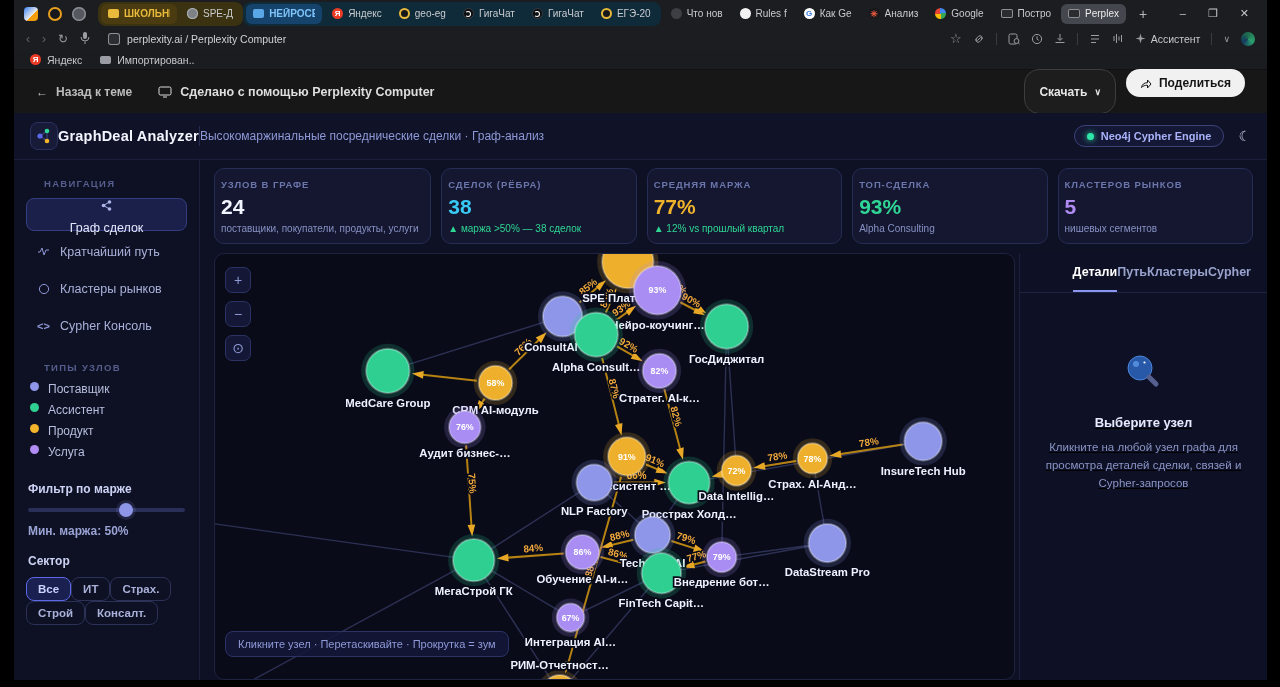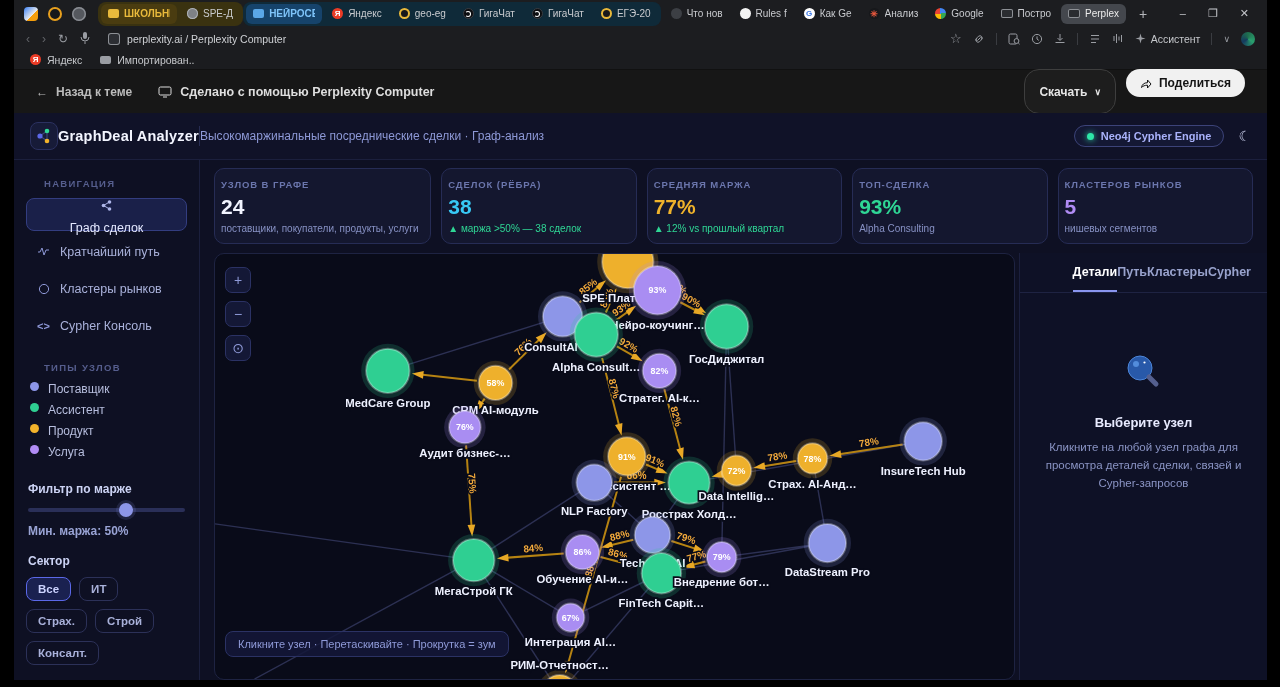--- a/index.html
+++ b/index.html
@@ -79,21 +79,21 @@
   .sec-label { color:#565e8e; font-size:9.5px; font-weight:bold; letter-spacing:1.3px; margin:6px 0 9px 18px; }
   .nav-item { display:flex; align-items:center; gap:9px; height:33px; padding:0 9px; border-radius:8px; color:#a9b1da; font-size:12.5px; margin-bottom:4px; border:1px solid transparent; }
   .nav-item.active { background:#1a2049; border-color:#333d80; color:#e4e8ff;flex-direction:column; }
   .nav-ico { width:15px; display:flex; justify-content:center; color:#8f99d8; font-size:11px; font-weight:bold; }
   .type-row { display:flex; align-items:flex-start; gap:9px; height:21px; color:#b7bede; font-size:12px; padding-left:4px; }
   .tdot { width:9px; height:9px; border-radius:50%; }
   .flt-label { color:#ccd3f4; font-size:12px; font-weight:bold; margin:16px 0 12px 2px; }
   .slider { position:relative; height:4px; background:#2a2f58; border-radius:2px; margin:0 2px 12px; }
   .slider .handle { position:absolute; top:-5px; left:58%; width:14px; height:14px; border-radius:50%; background:#8d96e8; box-shadow:0 0 0 3px rgba(141,150,232,.15); }
   .min-marzha { color:#99a3d4; font-size:12px; font-weight:bold; margin-left:2px; }
-  .chips { display:flex; flex-wrap:wrap; gap:8px; margin-top:8px; }
+  .chips { display:flex; flex-wrap:wrap; margin-top:8px; }
   .chip { padding:5px 11px; border:1px solid #2c3158; border-radius:8px; color:#a9b1da; font-size:11.5px; font-weight:bold; }
   .chip.active { border-color:#5b68e8; background:#1a2150; color:#ccd3ff; }
 
   
   .main { flex:1; display:flex; flex-direction:column; min-width:0; }
   .stats { display:flex; gap:10px; padding:8px 14px 9px; }
   .stat-card { flex:1; background:#14172f; border:1px solid #262c55; border-radius:10px; padding:10px 6px 9px; }
   .stat-card:first-child { flex:1.12; }
   .stat-title { color:#6b76ad; font-size:9.5px; font-weight:bold; letter-spacing:.9px; }
   .stat-value { font-size:21px; font-weight:bold; margin:5px 0 4px; color:#f2f4ff; }
@@ -105,21 +105,21 @@
   .canvas svg.graph { position:absolute; inset:0; width:100%; height:100%; }
   .zoomctl { position:absolute; left:10px; top:13px; display:flex; flex-direction:column; gap:8px; z-index:3; }
   .zbtn { width:26px; height:26px; background:#141836; border:1px solid #2b3264; border-radius:7px; color:#8f9ad8; font-size:14px; display:flex; align-items:center; justify-content:center; }
   .hint { position:absolute; left:10px; bottom:22px; background:rgba(20,24,58,.85); border:1px solid #2b3264; border-radius:8px; padding:6px 12px; color:#8f9ad8; font-size:11px; z-index:3; }
 
   
   .rpanel { width:248px; flex:0 0 248px; border-left:1px solid #1b1f3d; margin-left:4px; background:#0e1126; }
   .rtabs { display:flex; justify-content:flex-end; align-items:stretch; padding:0 16px; border-bottom:1px solid #1e2342; height:40px; }
   .rtab { display:flex; align-items:center; color:#98a2cc; font-size:12.5px; font-weight:bold; border-bottom:2px solid transparent; }
   .rtab.active { color:#fff; border-bottom-color:#8a96f0; }
-  .rempty { text-align:center; padding-top:58px; }
+  .rempty { text-align:center; padding-top:58px;text-decoration:underline; }
   .rempty-title { color:#e8ebff; font-size:13px; font-weight:bold; margin-top:16px; }
   .rempty-text { color:#8a94c4; font-size:11.5px; line-height:1.55; width:204px; margin:9px auto 0; }
 </style>
 </head>
 <body>
 
 <div class="frame">
 
   <div class="tabbar">
     <div class="pinned">

